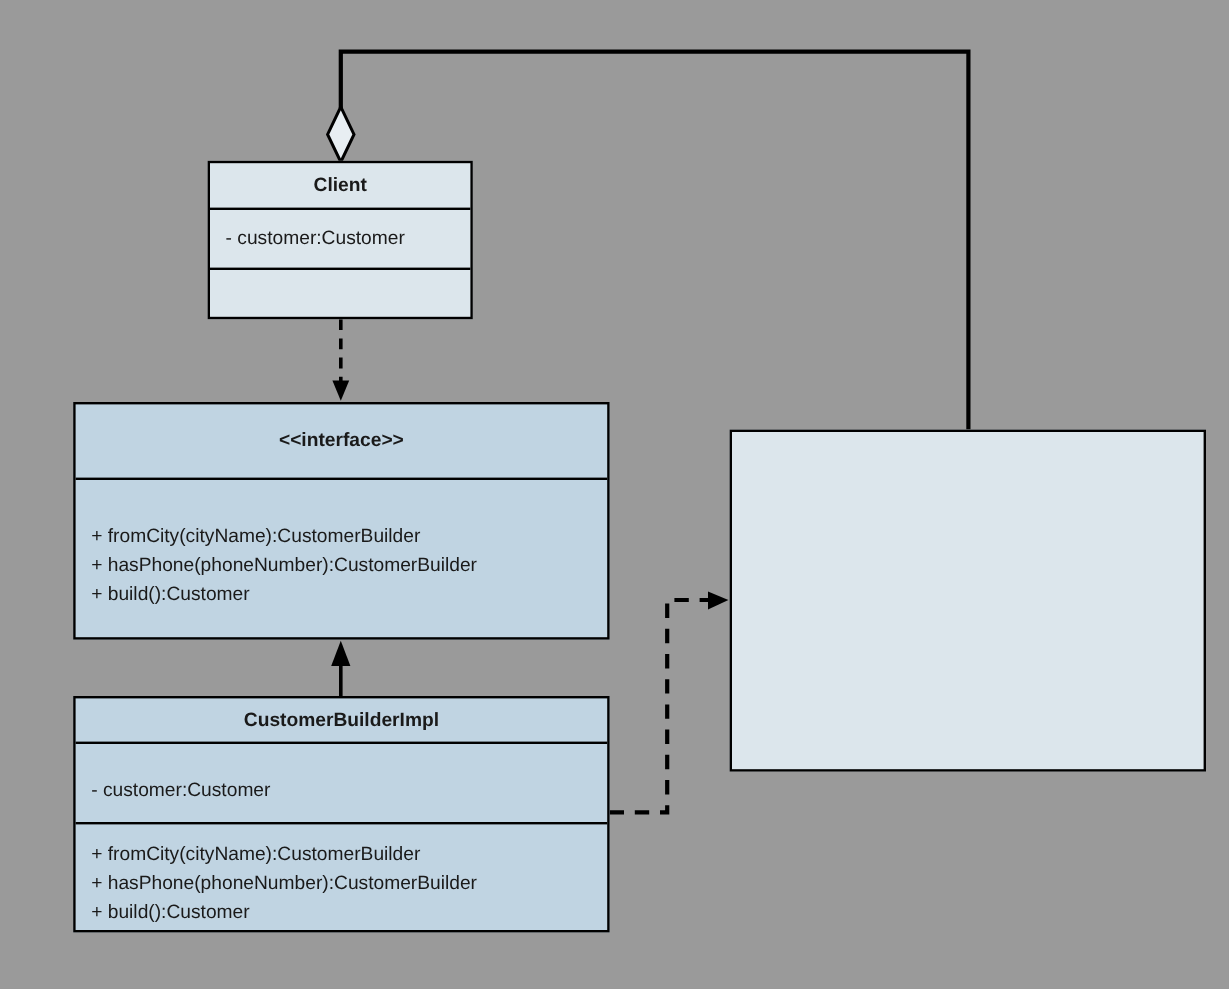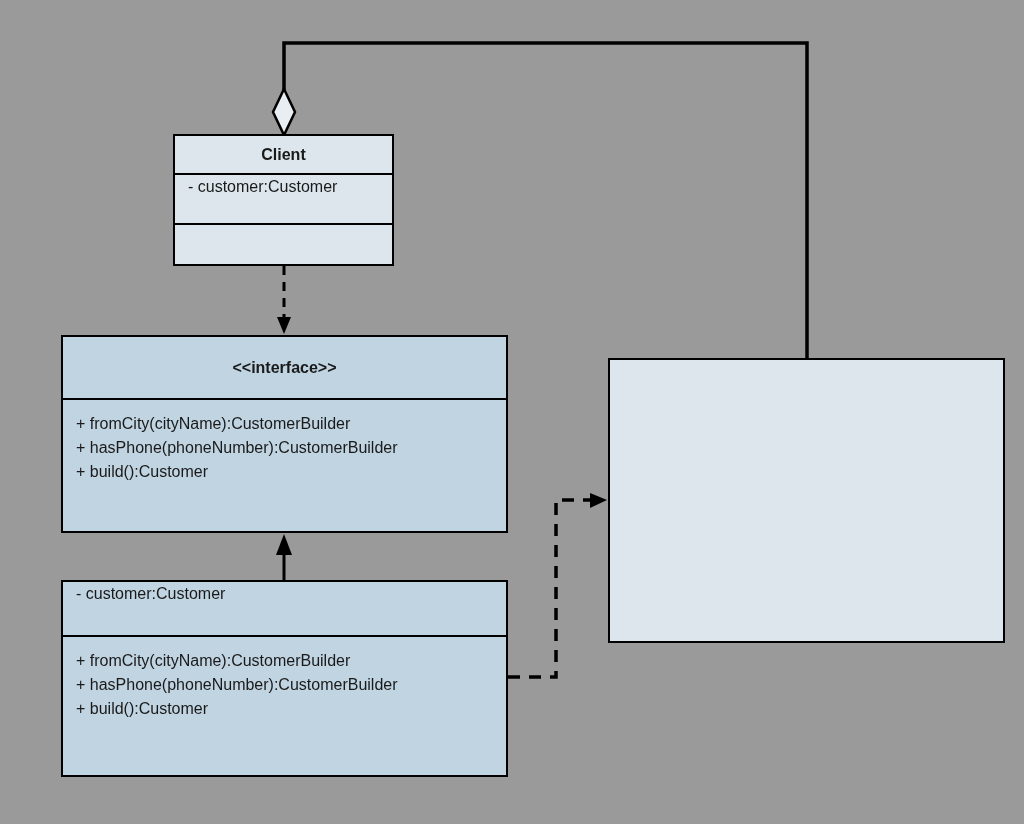--- a/index.html
+++ b/index.html
@@ -60,20 +60,21 @@
     text-align: center;
     display: flex;
     flex-direction: column;
     justify-content: center;
     flex: 0 0 auto;
   }
   .uml-section {
     border-bottom: 2px solid var(--border-color);
     display: flex;
     flex-direction: column;
+    justify-content: center;
     padding-left: 13px;
     font-size: 16px;
     flex: 0 0 auto;
     overflow: hidden;
   }
   .uml-section:last-child { border-bottom: none; flex: 1 1 auto; }
   .member { line-height: 24px; white-space: nowrap; }
 
   
   #client          { left: 145px; top: 134px; width: 221px; height: 132px; }
@@ -130,20 +131,23 @@
     <div class="uml-section">
       <div>
           <div class="member">+ fromCity(cityName):CustomerBuilder</div>
           <div class="member">+ hasPhone(phoneNumber):CustomerBuilder</div>
           <div class="member">+ build():Customer</div>
         </div>
     </div>
   </div>
 
   <div id="impl" class="uml-class blue">
+    <div class="uml-title">
+      <div>CustomerBuilderImpl</div>
+    </div>
     <div class="uml-section attrs">
       <div>
           <div class="member">- customer:Customer</div>
         </div>
     </div>
     <div class="uml-section">
       <div>
           <div class="member">+ fromCity(cityName):CustomerBuilder</div>
           <div class="member">+ hasPhone(phoneNumber):CustomerBuilder</div>
           <div class="member">+ build():Customer</div>

